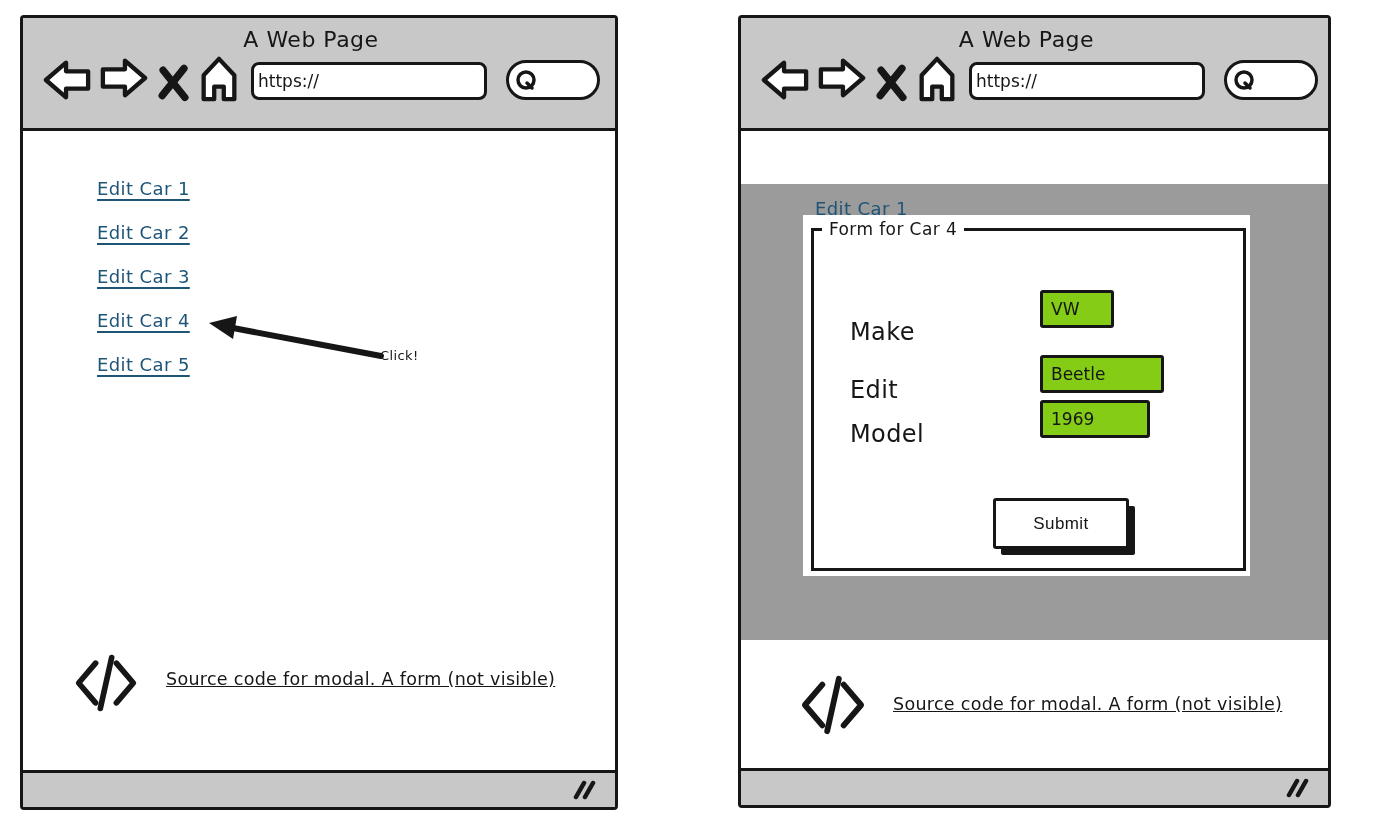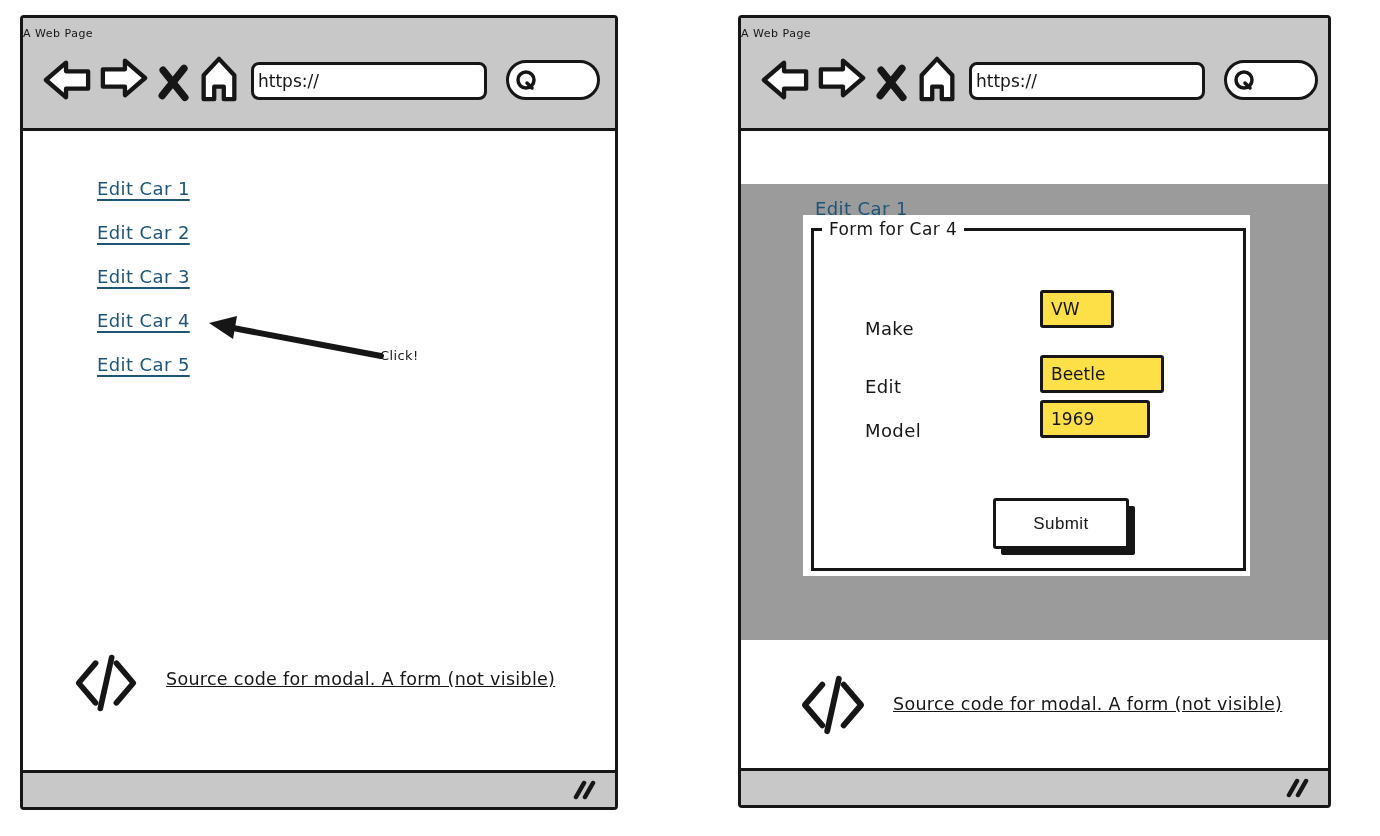--- a/index.html
+++ b/index.html
@@ -8,21 +8,21 @@
     --ink:#161616;
     --link-blue:#1e5577;
     --paper:#ffffff;
   }
   *{box-sizing:border-box;margin:0;padding:0;}
   html,body{width:1380px;height:836px;background:#fff;overflow:hidden;
     font-family:"DejaVu Sans","Liberation Sans",sans-serif;color:var(--ink);}
   .window{position:absolute;background:var(--paper);border:3px solid var(--ink);border-radius:4px;}
   .chrome{position:absolute;left:0;top:0;right:0;height:113px;background:var(--chrome-gray);
     border-bottom:3px solid var(--ink);}
-  .win-title{position:absolute;top:9px;left:0;right:16px;text-align:left;font-size:11px;letter-spacing:.5px;}
+  .win-title{position:absolute;top:9px;left:0;right:16px;text-align:center;font-size:22px;letter-spacing:.5px;}
   .tb{position:absolute;display:block;line-height:0;cursor:pointer;}
   .tb-back{left:20px;top:40px;}
   .tb-fwd{left:77px;top:38px;}
   .tb-stop{left:133px;top:44px;}
   .tb-home{left:173px;top:36px;}
   .url{position:absolute;left:228px;top:44px;width:236px;height:38px;background:#fff;
     border:3px solid var(--ink);border-radius:8px;font-size:17px;padding:0 4px;
     font-family:inherit;color:var(--ink);outline:none;}
   .search{position:absolute;left:483px;top:42px;width:94px;height:40px;background:#fff;
     border:3px solid var(--ink);border-radius:20px;cursor:text;}
@@ -40,22 +40,22 @@
     border-top:3px solid var(--ink);}
   .grip{position:absolute;right:16px;top:7px;cursor:nwse-resize;}
   
   .overlay{position:absolute;left:0;top:53px;right:0;height:456px;background:var(--overlay-gray);z-index:1;}
   .bg-link{position:absolute;left:74px;top:67px;font-size:18px;letter-spacing:.4px;color:var(--link-blue);
     text-decoration:underline;text-decoration-thickness:2px;text-underline-offset:4px;z-index:2;}
   .modal{position:absolute;left:62px;top:84px;width:447px;height:361px;background:var(--paper);z-index:3;}
   .modal-border{position:absolute;left:8px;top:13px;right:4px;bottom:5px;border:3px solid var(--ink);}
   .modal-legend{position:absolute;left:8px;top:-12px;background:var(--paper);padding:0 7px;
     font-size:17px;letter-spacing:.4px;white-space:nowrap;}
-  .fld-label{position:absolute;left:62px;font-size:18px;letter-spacing:.4px;}
-  .sketch-input{position:absolute;left:237px;height:38px;background:#fde047;border:3px solid var(--ink);
+  .fld-label{position:absolute;left:47px;font-size:24px;letter-spacing:.4px;}
+  .sketch-input{position:absolute;left:237px;height:38px;background:#84cc16;border:3px solid var(--ink);
     border-radius:3px;font-size:17px;font-family:inherit;color:var(--ink);padding:0 8px;outline:none;}
   .submit-btn{position:absolute;left:190px;top:283px;width:136px;height:51px;background:#fff;
     border:3px solid var(--ink);border-radius:3px;box-shadow:7px 7px 0 -1px var(--ink);
     font-size:17px;font-family:Liberation Sans, sans-serif;letter-spacing:.4px;color:var(--ink);cursor:pointer;}
 </style>
 </head>
 <body>
 
 <div class="window" style="left:20px;top:15px;width:598px;height:795px">
 

